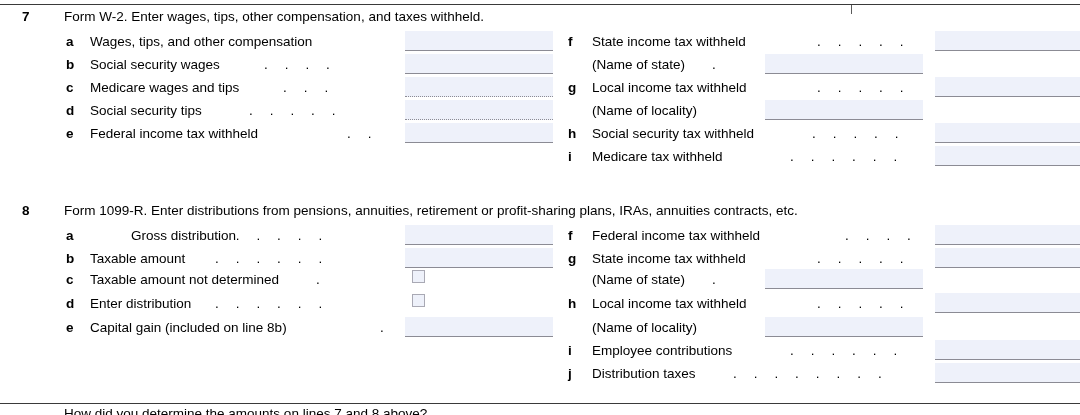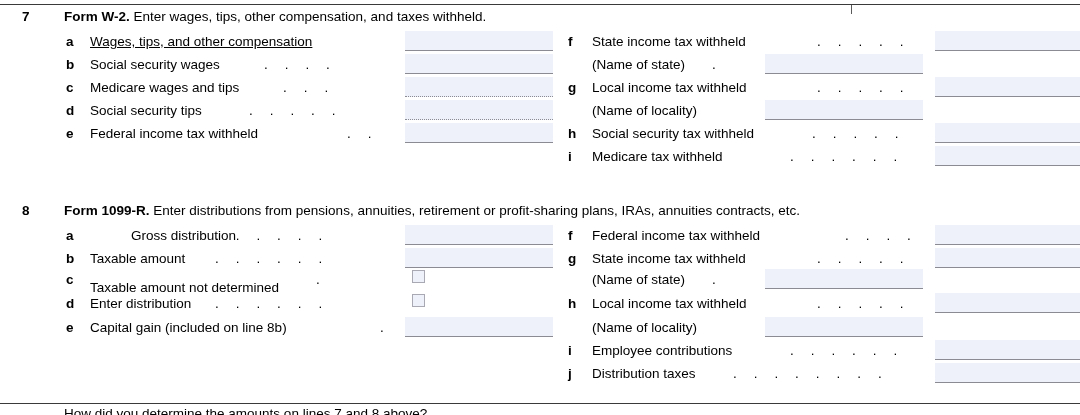--- a/index.html
+++ b/index.html
@@ -49,21 +49,21 @@
     font-size: 13.5px;
     font-weight: bold;
     text-align: left;
   }
   .section-head {
     position: absolute;
     left: 64px;
     font-size: 13.5px;
     white-space: nowrap;
   }
-  .section-head b { font-weight: bold; }
+  .section-head b { font-weight: normal; }
 
   
   .row {
     position: absolute;
     height: 20px;
     white-space: nowrap;
   }
   .row-letter {
     position: absolute;
     font-size: 13.5px;
@@ -128,21 +128,21 @@
 <div class="rule-top">
   <div class="rule-top-tick"></div>
 </div>
 
 <div class="section-no" style="left:22px; top:9px;">7</div>
 
 <div class="section-head" style="top:9px;"><b>Form W-2.</b><span> Enter wages, tips, other compensation, and taxes withheld.</span></div>
 
 <div class="row" style="top:34px;">
   <div class="row-letter" style="left:66px;">a</div>
-  <div class="row-label" style="left:90px;text-decoration:underline;">Wages, tips, and other compensation</div>
+  <div class="row-label" style="left:90px;">Wages, tips, and other compensation</div>
   <div class="leaders" style="left:392px;"></div>
 </div>
 <div class="field solid-rule" style="left:405px; top:31px; width:148px;"></div>
 
 <div class="row" style="top:57px;">
   <div class="row-letter" style="left:66px;">b</div>
   <div class="row-label" style="left:90px;">Social security wages</div>
   <div class="leaders" style="left:264px;">. . . .</div>
 </div>
 <div class="field solid-rule" style="left:405px; top:54px; width:148px;"></div>
@@ -220,21 +220,21 @@
 
 <div class="row" style="top:251px;">
   <div class="row-letter" style="left:66px;">b</div>
   <div class="row-label" style="left:90px;">Taxable amount</div>
   <div class="leaders" style="left:215px;">. . . . . .</div>
 </div>
 <div class="field solid-rule" style="left:405px; top:248px; width:148px;"></div>
 
 <div class="row" style="top:272px;">
   <div class="row-letter" style="left:66px;">c</div>
-  <div class="row-label" style="left:90px;margin-top:8px;">Taxable amount not determined</div>
+  <div class="row-label" style="left:90px;">Taxable amount not determined</div>
   <div class="leaders" style="left:316px;">.</div>
 </div>
 <div class="checkbox" style="left:412px; top:270px;"></div>
 
 <div class="row" style="top:296px;">
   <div class="row-letter" style="left:66px;">d</div>
   <div class="row-label" style="left:90px;">Enter distribution</div>
   <div class="leaders" style="left:215px;">. . . . . .</div>
 </div>
 <div class="checkbox" style="left:412px; top:294px;"></div>

